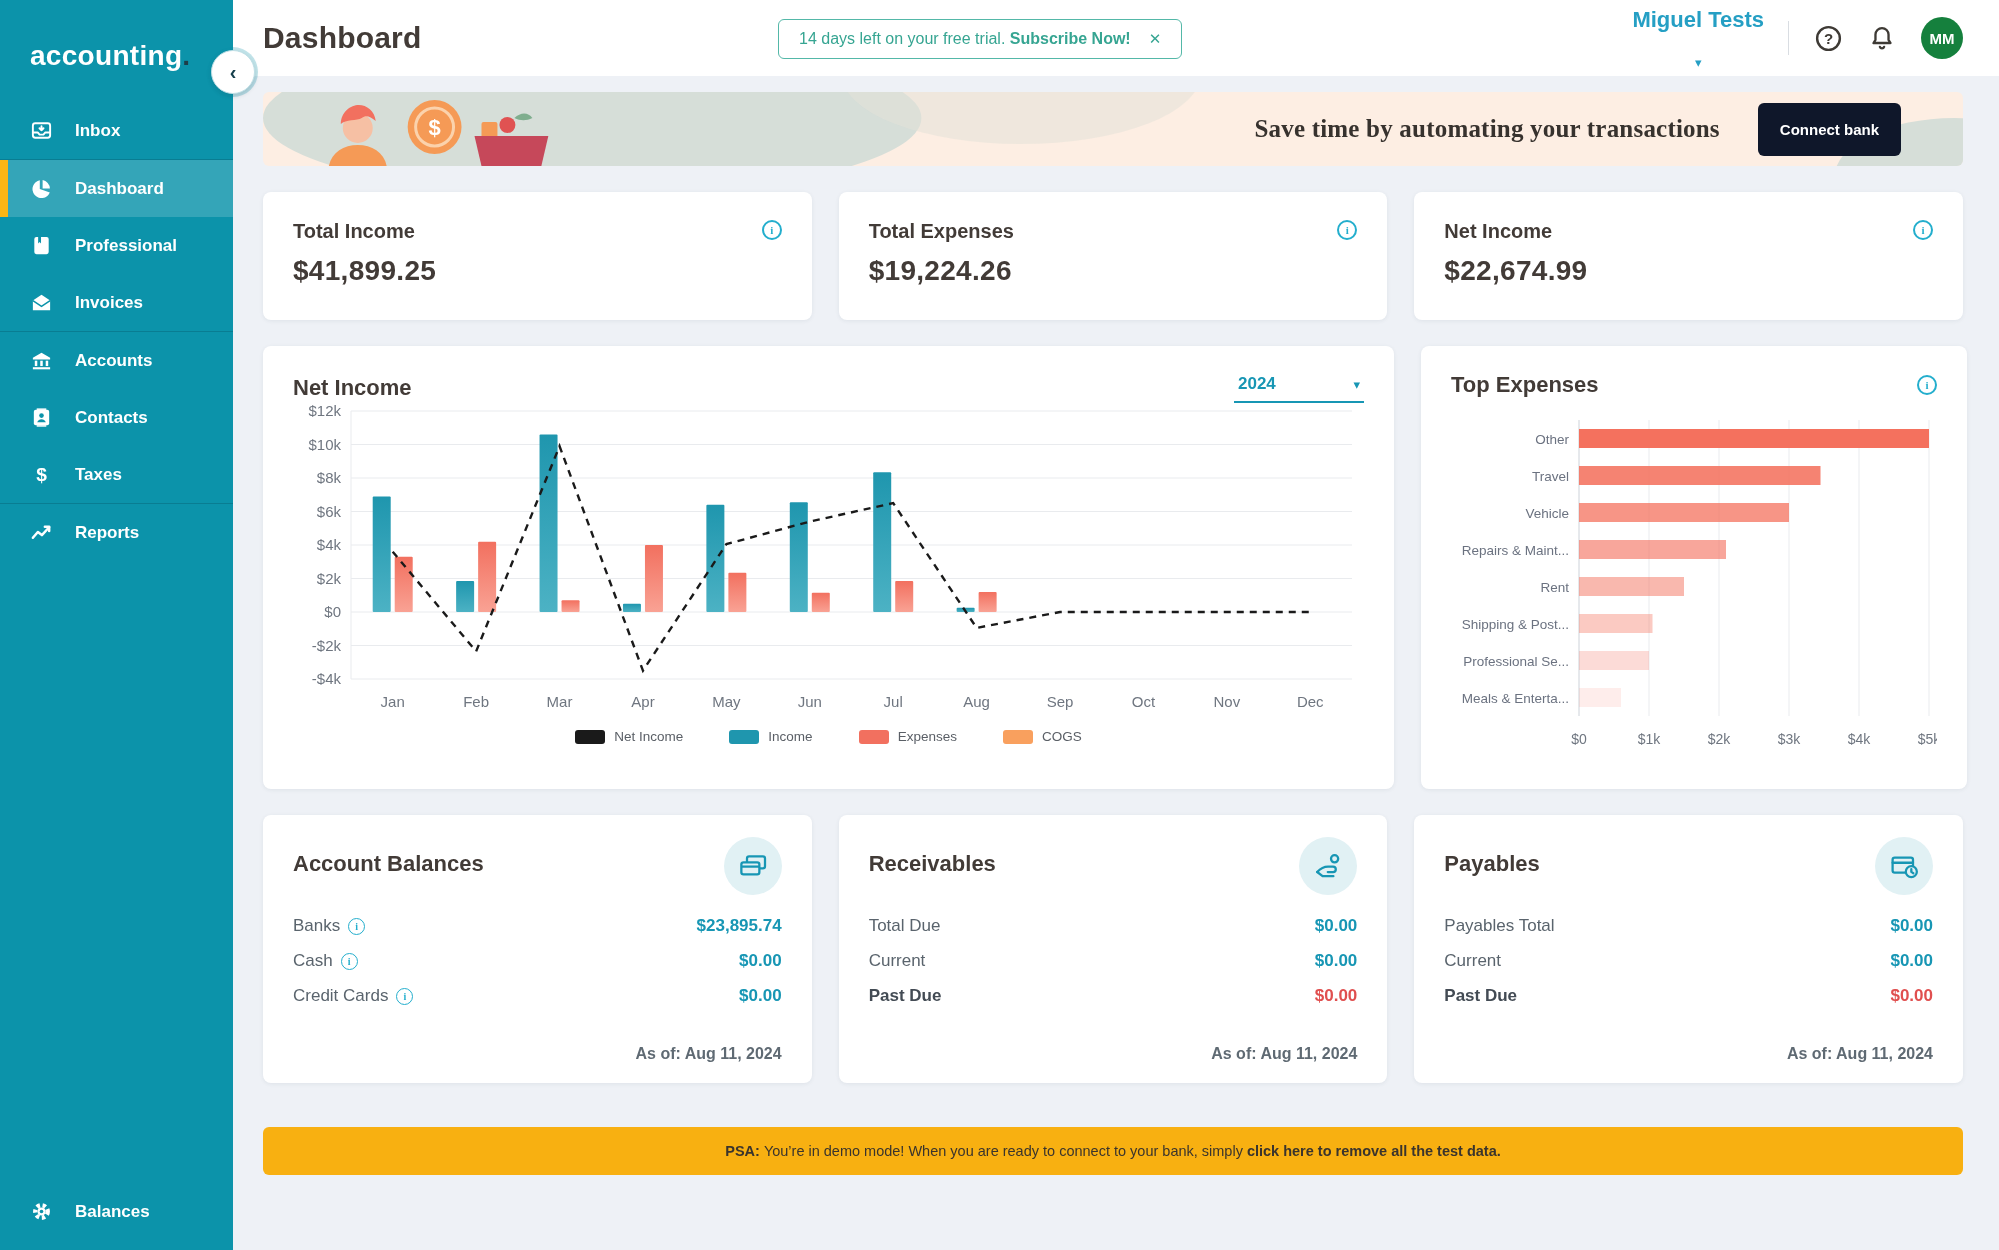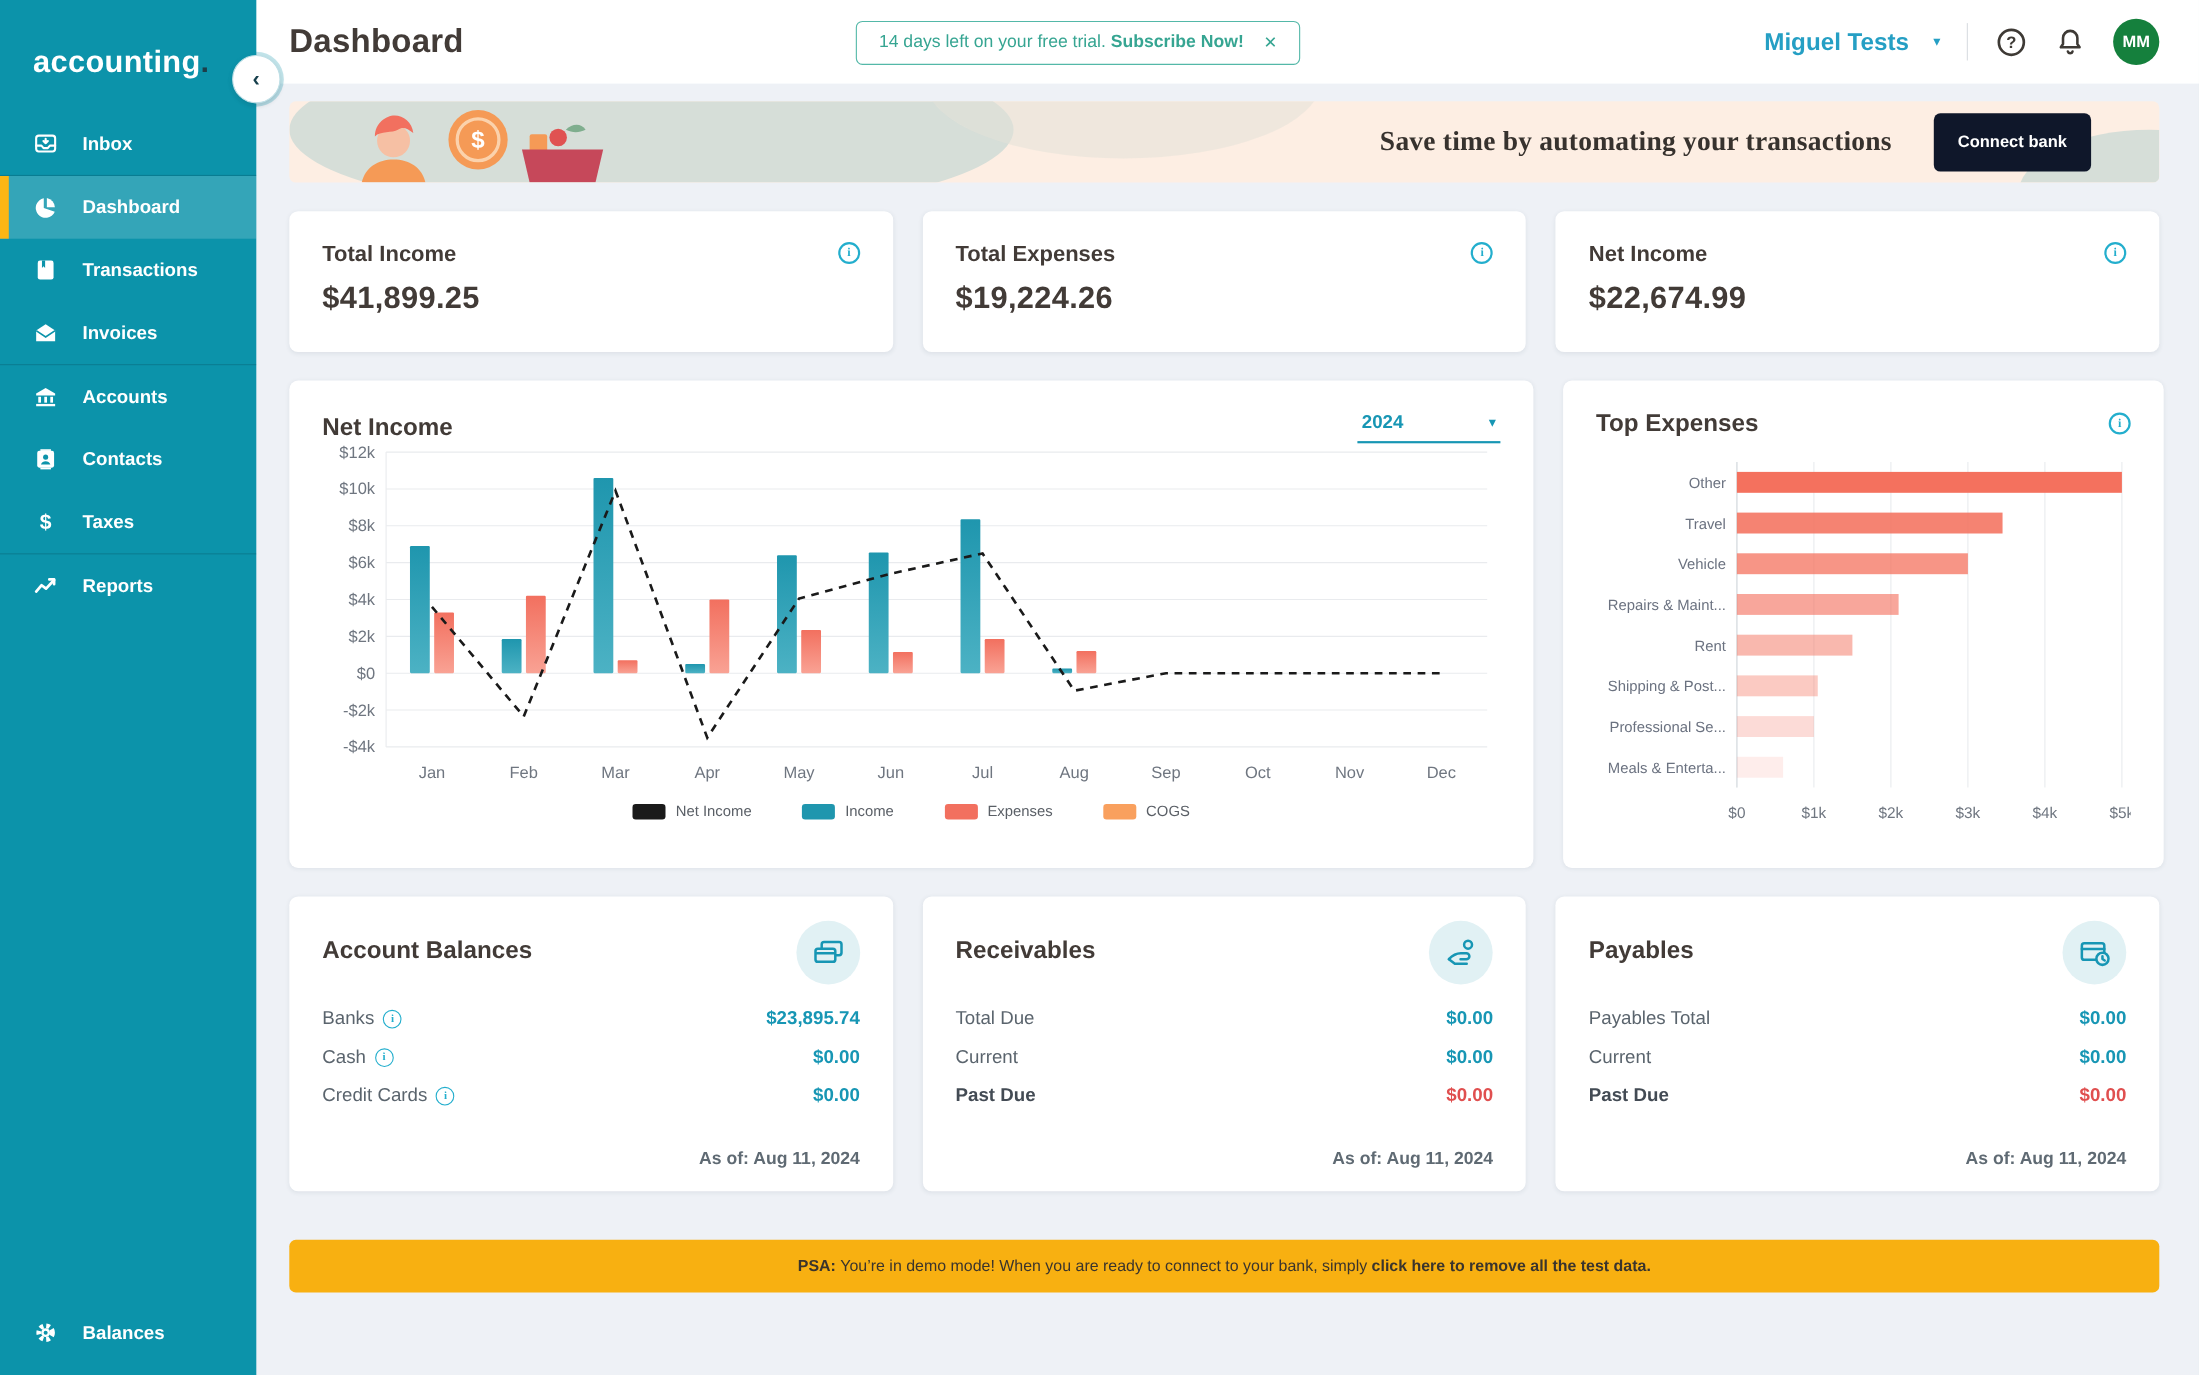--- a/index.html
+++ b/index.html
@@ -26,21 +26,21 @@
 
   
   .main { flex:1; display:flex; flex-direction:column; min-width:0; }
   .topbar { position:relative; height:76px; background:#fff; display:flex; align-items:center; padding:0 36px 0 30px; flex-shrink:0; }
   .page-title { font-size:30px; font-weight:bold; color:#423b37; letter-spacing:.2px; }
   .trial-pill { position:absolute; left:545px; top:19px; height:40px; border:1.5px solid #54b8a8; border-radius:6px;
     display:flex; align-items:center; gap:14px; padding:0 16px 0 20px; color:#36a592; font-size:16px; background:#fff; }
   .trial-pill b { font-weight:bold; }
   .trial-close { cursor:pointer; font-size:15px; color:#36a592; padding:2px 4px; }
   .top-right { margin-left:auto; display:flex; align-items:center; gap:24px; }
-  .user-menu { display:flex; align-items:center; gap:22px; color:#259fc4; font-size:22px; font-weight:bold; cursor:pointer; }
+  .user-menu { display:flex; align-items:center; gap:22px; color:#259fc4; font-size:22px; font-weight:bold; cursor:pointer;flex-direction:column; }
   .caret-down { font-size:13px; }
   .top-divider { width:1px; height:34px; background:#d9dde2; }
   .icon-btn { width:30px; height:30px; cursor:pointer; display:flex; align-items:center; justify-content:center; }
   .avatar { width:42px; height:42px; border-radius:50%; background:#15803d; color:#fff; font-size:15px; font-weight:bold;
     display:flex; align-items:center; justify-content:center; cursor:pointer; }
 
   .content { padding:16px 36px 0 30px; }
 
   
   .promo { position:relative; height:74px; border-radius:6px; background:#fdeee3; overflow:hidden; display:flex; align-items:center; }
@@ -120,21 +120,21 @@
         </span>
           <span>Dashboard</span>
       </div>
       <div class="nav-item">
         <span class="nav-icon">
           <svg width="23" height="23" viewBox="0 0 24 24">
               <rect x="4.5" y="3" width="15" height="18" rx="2.2" fill="#fff"></rect>
               <path d="M8.5 3h3v7l-1.5-1.6L8.5 10z" fill="#0c93aa"></path>
             </svg>
         </span>
-          <span>Transactions</span>
+          <span>Professional</span>
       </div>
       <div class="nav-item">
         <span class="nav-icon">
           <svg width="23" height="23" viewBox="0 0 24 24">
               <path d="M3 9.8L12 4l9 5.8V20H3z" fill="#fff"></path>
               <path d="M3 10l9 6 9-6" stroke="#0c93aa" stroke-width="1.6" fill="none"></path>
             </svg>
         </span>
           <span>Invoices</span>
       </div>

